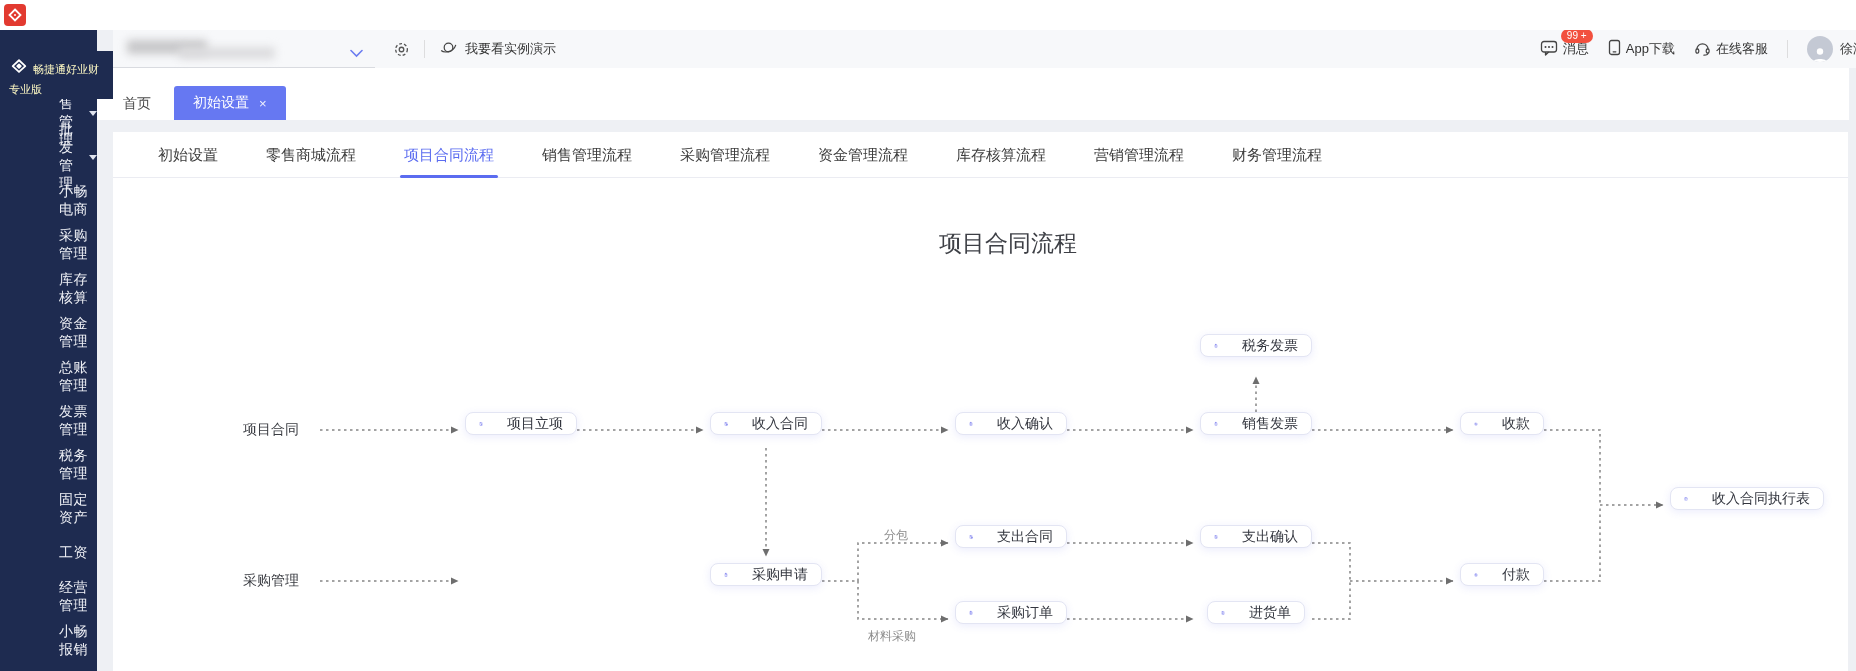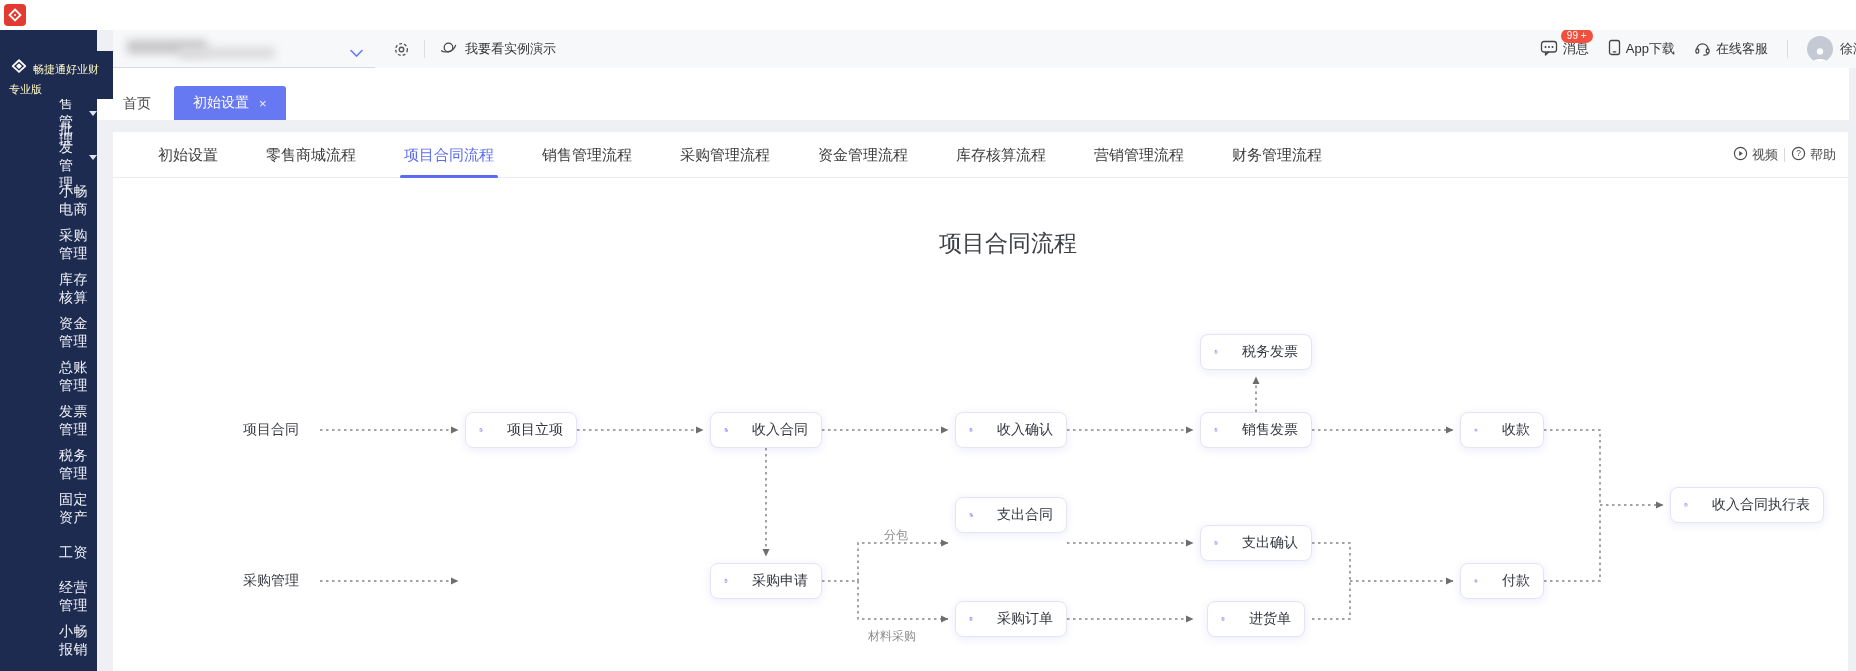--- a/index.html
+++ b/index.html
@@ -49,21 +49,21 @@
   .subtab.active { color:#5b6cf0; }
   .subtab.active::after { content:""; position:absolute; left:-4px; right:-4px; bottom:0; height:3px; background:#5b6cf0; border-radius:2px; }
   .toolbar { position:absolute; right:6px; top:0; height:46px; display:flex; align-items:center; font-size:13px; color:#4d4d4d; }
   .tool-item { display:flex; align-items:center; gap:4px; cursor:pointer; padding:0 6px; }
   .tool-div { width:1px; height:14px; background:#d8d8d8; }
 
   
   .flow-layer { position:absolute; left:0; top:0; width:1856px; height:671px; z-index:3; pointer-events:none; }
   .flow-title { position:absolute; left:1008px; top:228px; transform:translateX(-50%); font-size:23px; font-weight:500; color:#3d3f45; pointer-events:auto; }
   #edge-svg { position:absolute; left:0; top:0; }
-  .flow-node { position:absolute; height:36px; background:#fff; border:1px solid #e3e5f3; border-radius:8px; box-shadow:0 2px 8px rgba(90,96,232,.12); display:flex; align-items:center; gap:24px; padding:0 13px; font-size:14px; color:#33363f; pointer-events:auto; cursor:pointer; white-space:nowrap; }
+  .flow-node { position:absolute; height:23px; background:#fff; border:1px solid #e3e5f3; border-radius:8px; box-shadow:0 2px 8px rgba(90,96,232,.12); display:flex; align-items:center; gap:24px; padding:0 13px; font-size:14px; color:#33363f; pointer-events:auto; cursor:pointer; white-space:nowrap; }
   .row-label { position:absolute; transform:translateY(-50%); font-size:14px; color:#3a3c42; pointer-events:auto; }
   .edge-label { position:absolute; font-size:12px; color:#8c8c8c; pointer-events:auto; white-space:nowrap; }
 </style>
 </head>
 <body>
 
 <div class="top-strip">
   <div class="brand-mark">
     <svg width="14" height="14" viewBox="0 0 14 14" fill="none" stroke="#fff" stroke-width="1.8" stroke-linecap="round">
         <path d="M7 1.5 L12.5 7 L7 12.5 L1.5 7 Z"></path>
@@ -217,41 +217,20 @@
         <span class="subtab">初始设置</span>
         <span class="subtab">零售商城流程</span>
         <span class="subtab active">项目合同流程</span>
         <span class="subtab">销售管理流程</span>
         <span class="subtab">采购管理流程</span>
         <span class="subtab">资金管理流程</span>
         <span class="subtab">库存核算流程</span>
         <span class="subtab">营销管理流程</span>
         <span class="subtab">财务管理流程</span>
       </span>
-    <div class="toolbar">
-      <span class="tool-item">
-        <span>
-          <svg width="15" height="15" viewBox="0 0 16 16" fill="none" stroke="#4d4d4d" stroke-width="1.3">
-              <circle cx="8" cy="8" r="6.5"></circle>
-              <path d="M6.6 5.4 L10.5 8 L6.6 10.6 Z" fill="#4d4d4d" stroke="none"></path>
-            </svg>
-        </span>
-        <span>视频</span>
-      </span>
-      <span class="tool-div"></span>
-      <span class="tool-item">
-        <span>
-          <svg width="15" height="15" viewBox="0 0 16 16" fill="none" stroke="#4d4d4d" stroke-width="1.3">
-              <circle cx="8" cy="8" r="6.5"></circle>
-              <text x="8" y="11" font-size="9" fill="#4d4d4d" stroke="none" text-anchor="middle" font-family="Liberation Sans, sans-serif">?</text>
-            </svg>
-        </span>
-        <span>帮助</span>
-      </span>
-    </div>
   </div>
 </main>
 
 <div class="flow-layer">
   <h1 class="flow-title">项目合同流程</h1>
   <svg id="edge-svg" width="1856" height="671">
       <defs>
         <marker id="arr" markerWidth="9" markerHeight="9" viewBox="0 0 9 9" refX="7.5" refY="4.5" orient="auto" markerUnits="userSpaceOnUse">
           <path d="M0.5 1 L8 4.5 L0.5 8 Z" fill="#6e6e6e"></path>
         </marker>
@@ -327,21 +306,21 @@
       </div>
       <div class="flow-node" style="left: 710px; top: 563px; width: 112px;">
         <svg viewBox="0 0 20 20" width="20" height="20" fill="none" stroke="#5a60e8" stroke-width="1.4" stroke-linecap="round" stroke-linejoin="round">
           <rect x="4.5" y="3" width="11" height="14.5" rx="2"></rect>
           <rect x="7.5" y="1.5" width="5" height="3" rx="1" fill="#fff"></rect>
           <circle cx="10" cy="9.3" r="1.9"></circle>
           <path d="M6.9 15.6c.5-2.2 5.7-2.2 6.2 0"></path>
         </svg>
         <span>采购申请</span>
       </div>
-      <div class="flow-node" style="left: 955px; top: 497px; width: 112px;">
+      <div class="flow-node" style="left: 955px; top: 525px; width: 112px;">
         <svg viewBox="0 0 20 20" width="20" height="20" fill="none" stroke="#5a60e8" stroke-width="1.4" stroke-linecap="round" stroke-linejoin="round">
           <rect x="4" y="2.5" width="12" height="15" rx="2"></rect>
           <path d="M7 6.5h6M7 9.5h6"></path>
           <circle cx="13.8" cy="13.9" r="2.6" fill="#fff"></circle>
           <circle cx="13.8" cy="13.9" r="1"></circle>
         </svg>
         <span>支出合同</span>
       </div>
       <div class="flow-node" style="left: 1200px; top: 525px; width: 112px;">
         <svg viewBox="0 0 20 20" width="20" height="20" fill="none" stroke="#5a60e8" stroke-width="1.4" stroke-linecap="round" stroke-linejoin="round">

